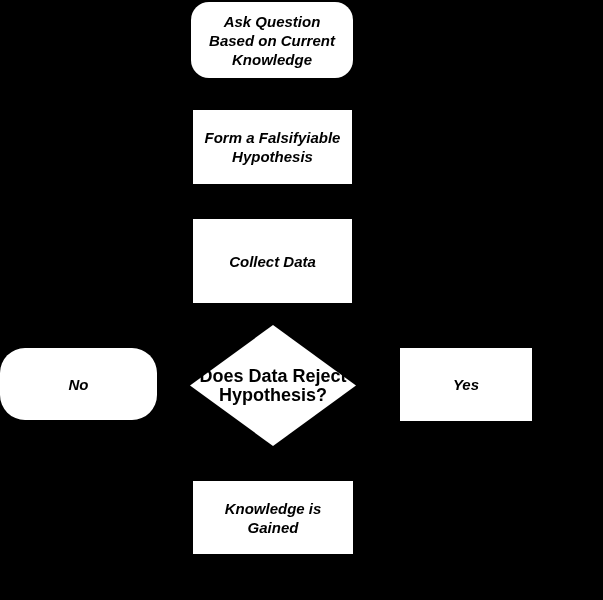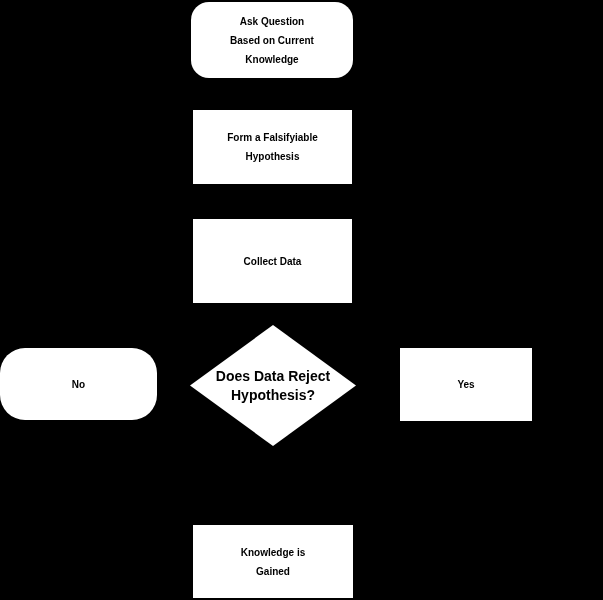--- a/index.html
+++ b/index.html
@@ -22,31 +22,32 @@
   .node {
     position: absolute;
     background: var(--fill, #ffffff);
     color: var(--text, #000000);
     display: flex;
     flex-direction: column;
     align-items: center;
     justify-content: center;
     text-align: center;
     font-weight: 700;
-    font-size: 10px;
+    font-size: 15px;
     line-height: 19px;
+    font-style: italic;
   }
   .line { display: block; white-space: nowrap; }
 
   #n-ask     { left: 191px; top: 2px;   width: 162px; height: 76px; border-radius: 18px; }
   #n-form    { left: 193px; top: 110px; width: 159px; height: 74px; }
   #n-collect { left: 193px; top: 219px; width: 159px; height: 84px; }
   #n-no      { left: 0px;   top: 348px; width: 157px; height: 72px; border-radius: 25px; }
   #n-yes     { left: 400px; top: 348px; width: 132px; height: 73px; }
-  #n-gained  { left: 193px; top: 481px; width: 160px; height: 73px; margin-top: 44px; }
+  #n-gained  { left: 193px; top: 481px; width: 160px; height: 73px; }
 
   #n-decision {
     position: absolute;
     left: 190px; top: 325px;
     width: 166px; height: 121px;
   }
   #n-decision .diamond-bg {
     position: absolute;
     left: 0; top: 0;
     width: 100%; height: 100%;
@@ -57,21 +58,21 @@
     position: absolute;
     left: 0; top: 0;
     width: 100%; height: 100%;
     display: flex;
     flex-direction: column;
     align-items: center;
     justify-content: center;
     text-align: center;
     color: var(--text, #000000);
     font-weight: 700;
-    font-size: 14px;
+    font-size: 18px;
     line-height: 19px;
   }
 </style>
 </head>
 <body>
 
 <div class="canvas">
 
   <div class="node" id="n-ask">
     <span class="line">Ask Question</span>

